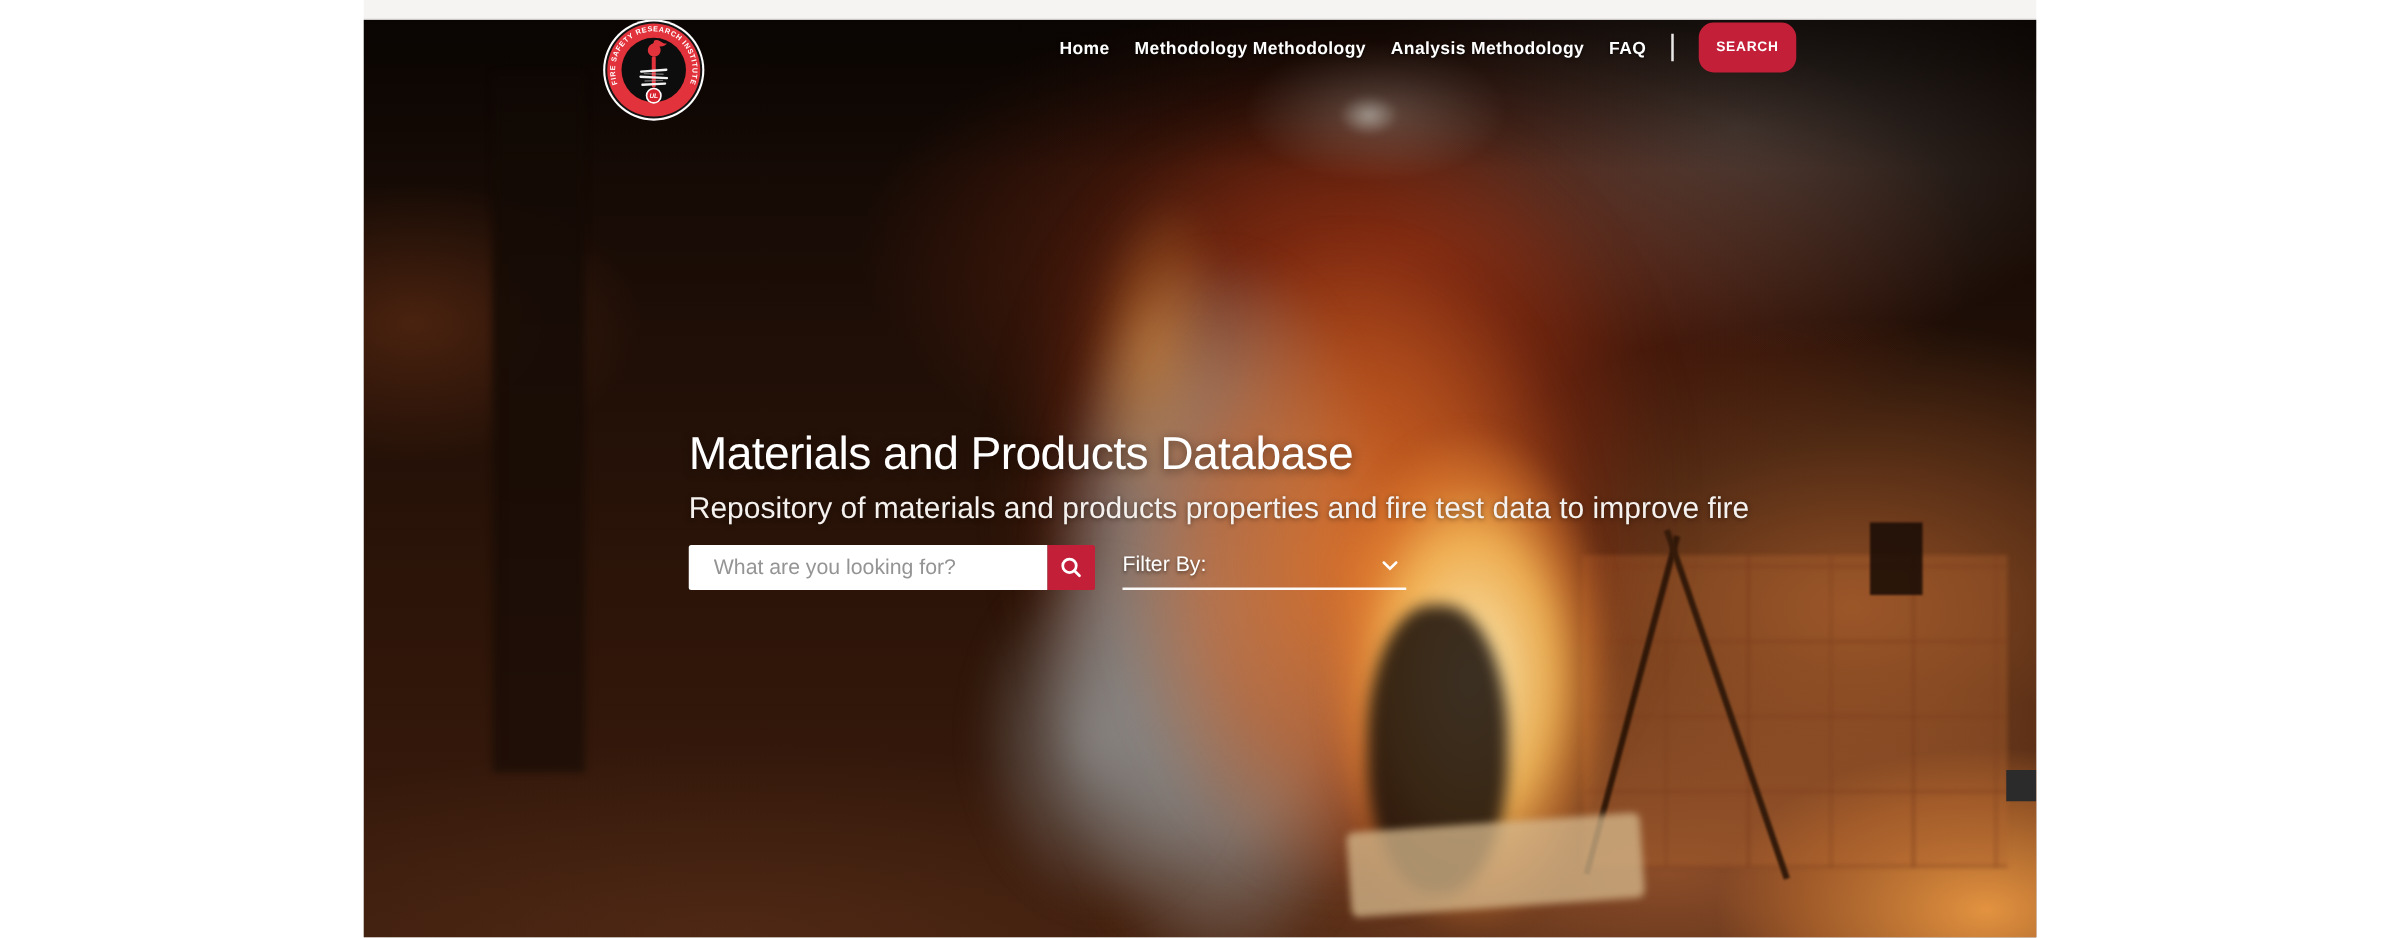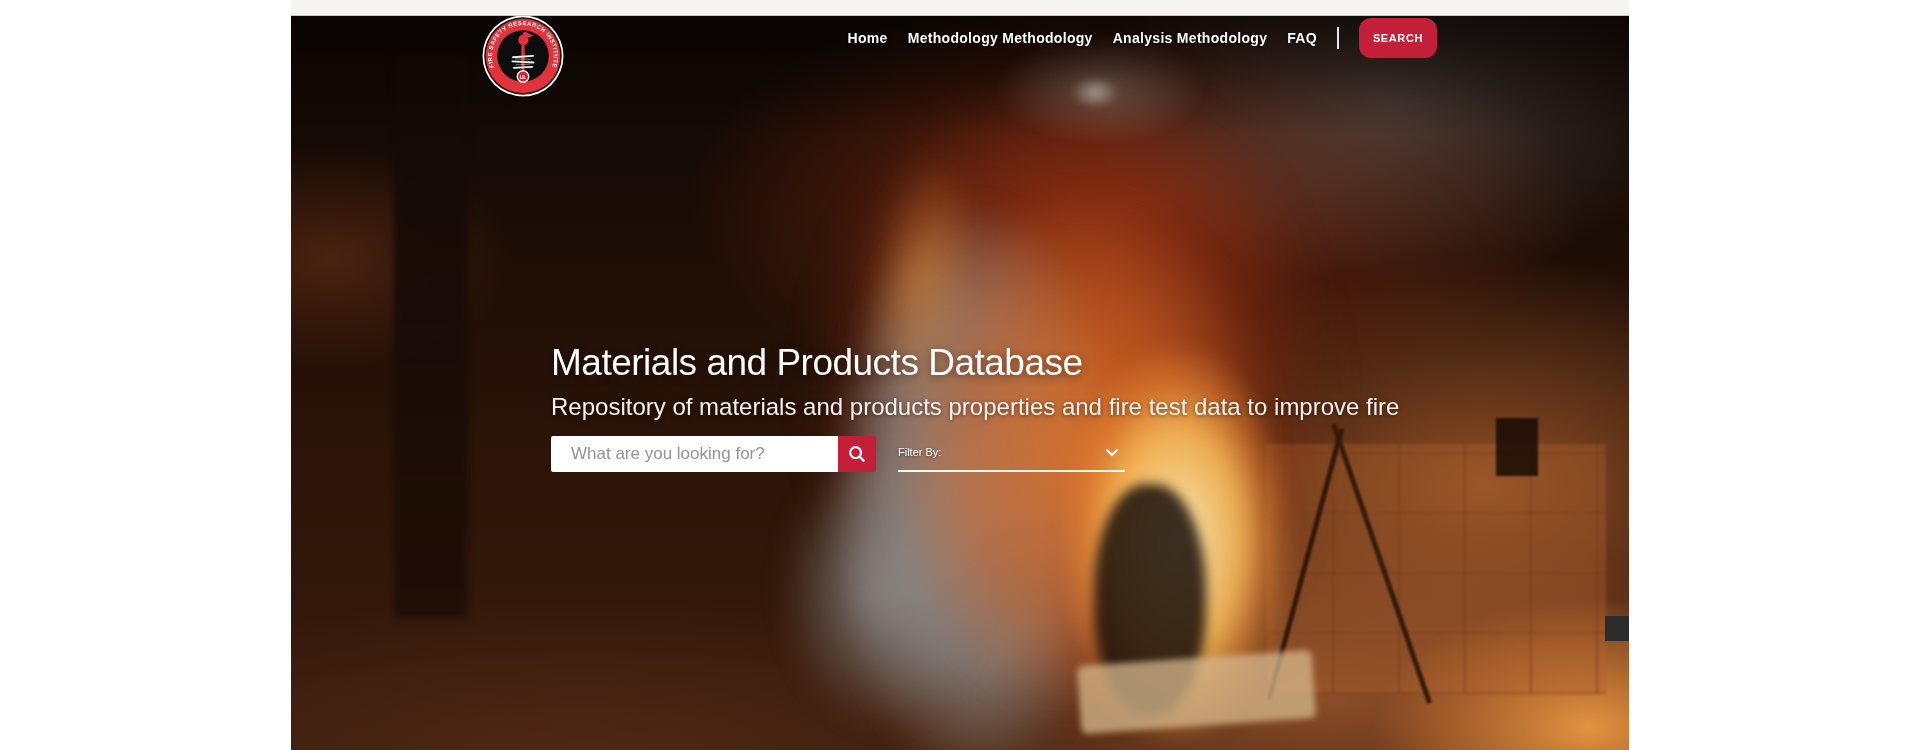--- a/index.html
+++ b/index.html
@@ -73,21 +73,21 @@
                 font-size:24px; line-height:23px; text-shadow:0 1px 4px rgba(20,10,5,.55); }
   .search-row { position:absolute; left:260px; top:418px; z-index:6; display:flex; align-items:flex-end; }
   .search-input { width:287px; height:36px; border:none; outline:none; background:#ffffff;
                   border-radius:2px 0 0 2px; padding:0 0 0 20px; font-size:17px; color:#333333;
                   font-family:"Liberation Sans", sans-serif; }
   .search-input::placeholder { color:#949494; }
   .search-btn { width:38px; height:36px; background:#c41f38; border:none; border-radius:0 2px 2px 0;
                 display:flex; align-items:center; justify-content:center; cursor:pointer; }
   .filter { margin-left:22px; width:227px; height:38px; border-bottom:2px solid rgba(255,255,255,.95);
             display:flex; align-items:center; justify-content:space-between; cursor:pointer; }
-  .filter-label { color:#ffffff; font-size:11px; text-shadow:0 1px 3px rgba(0,0,0,.5); }
+  .filter-label { color:#ffffff; font-size:17px; text-shadow:0 1px 3px rgba(0,0,0,.5); }
   .filter-chevron { margin-right:6px; display:flex; }
 
   .edge-widget { position:absolute; right:0; top:600px; width:24px; height:25px; background:#2b2b2b; z-index:9; cursor:pointer; }
 </style>
 </head>
 <body>
 
 <div class="page">
 
   <div class="top-strip"></div>

